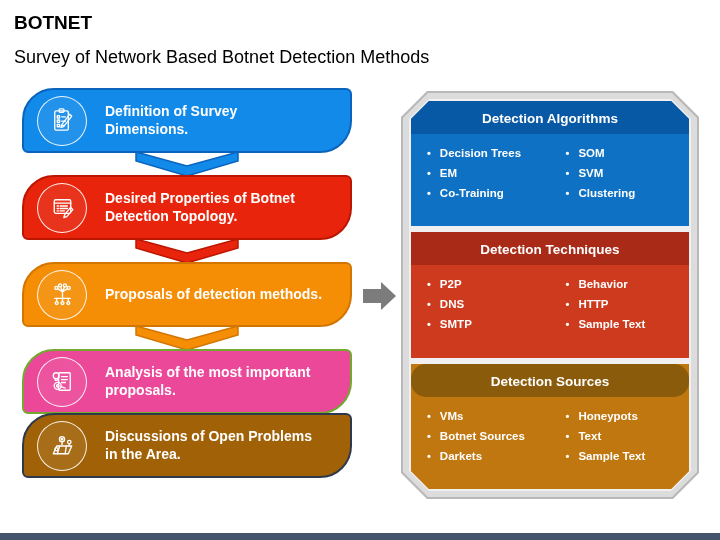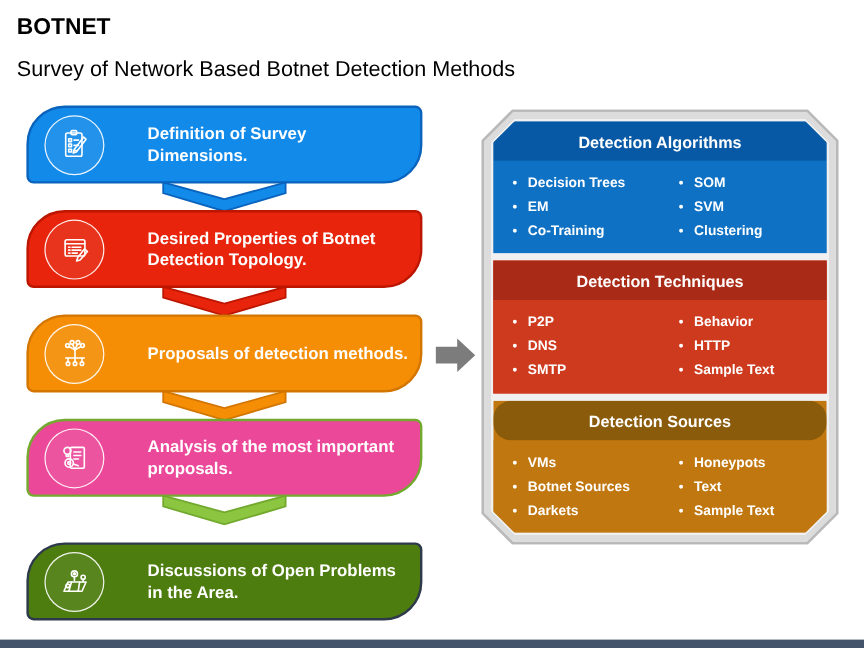--- a/index.html
+++ b/index.html
@@ -4,40 +4,40 @@
 <style>
   html,body{margin:0;padding:0;background:#fff;}
   .slide{position:relative;width:720px;height:540px;background:#ffffff;overflow:hidden;
          font-family:"Liberation Sans", sans-serif;}
   .title{position:absolute;left:14px;top:12px;font-size:19px;font-weight:800;color:#000;}
   .subtitle{position:absolute;left:14px;top:47px;font-size:18px;font-weight:400;color:#000;}
 
   
   .bar{position:absolute;left:22px;width:330px;height:65px;box-sizing:border-box;
        border-radius:32px 6px 32px 6px;display:flex;align-items:center;z-index:2;}
-  .bar-label{color:#fff;font-size:14px;font-weight:700;line-height:1.25;margin-left:36px;width:218px;}
+  .bar-label{color:#fff;font-size:14px;font-weight:700;line-height:1.25;margin-left:18px;width:218px;}
   .icon-circle{width:48px;height:48px;border:1.5px solid rgba(255,255,255,.92);border-radius:50%;
        margin-left:13px;flex:0 0 auto;display:flex;align-items:center;justify-content:center;
        background:rgba(255,255,255,.07);}
   .icon-circle svg{width:31px;height:31px;}
   .ic{fill:none;stroke:#fff;stroke-width:1.4;stroke-linecap:round;stroke-linejoin:round;}
 
   .bar1{top:88px;background:#128AEA;border:2px solid #0A63BC;}
   .bar2{top:175px;background:#E8250C;border:2px solid #BC1500;}
   .bar3{top:262px;background:#F58D05;border:2px solid #D27601;}
   .bar4{top:349px;background:#ec4899;border:2px solid #72A92E;}
-  .bar5{top:452px;background:#4d7c0f;border:2px solid #2E3A4B;}
+  .bar5{top:413px;background:#a16207;border:2px solid #2E3A4B;}
 
   .chev{position:absolute;left:134px;width:106px;height:26px;z-index:1;}
   .chev1{top:151px;} .chev2{top:238px;} .chev3{top:325px;} .chev4{top:412px;}
 
   .flow-arrow{position:absolute;left:363px;top:280px;width:34px;height:32px;}
 
   
-  .panel{position:absolute;left:401px;top:91px;width:298px;height:363px;}
+  .panel{position:absolute;left:401px;top:91px;width:298px;height:408px;}
   .oct{clip-path:polygon(26px 0,calc(100% - 26px) 0,100% 26px,100% calc(100% - 26px),
        calc(100% - 26px) 100%,26px 100%,0 calc(100% - 26px),0 26px);}
   .frame-outer{position:absolute;inset:0;background:#B8B8B8;}
   .frame-fill{position:absolute;inset:2px;background:#DCDCDC;
        clip-path:polygon(25px 0,calc(100% - 25px) 0,100% 25px,100% calc(100% - 25px),
        calc(100% - 25px) 100%,25px 100%,0 calc(100% - 25px),0 25px);}
   .frame-inner{position:absolute;inset:8px;background:#F0F0F0;
        clip-path:polygon(20px 0,calc(100% - 20px) 0,100% 20px,100% calc(100% - 20px),
        calc(100% - 20px) 100%,20px 100%,0 calc(100% - 20px),0 20px);}
   .panel-content{position:absolute;inset:10px;display:flex;flex-direction:column;gap:6px;}

